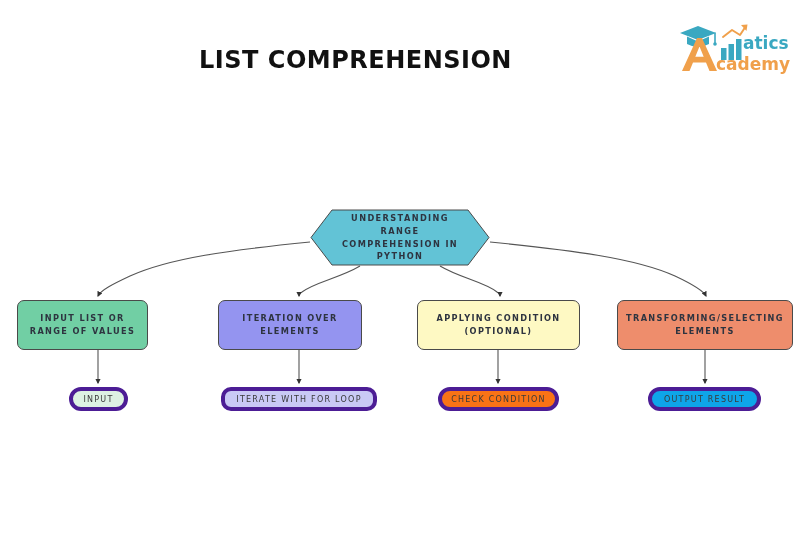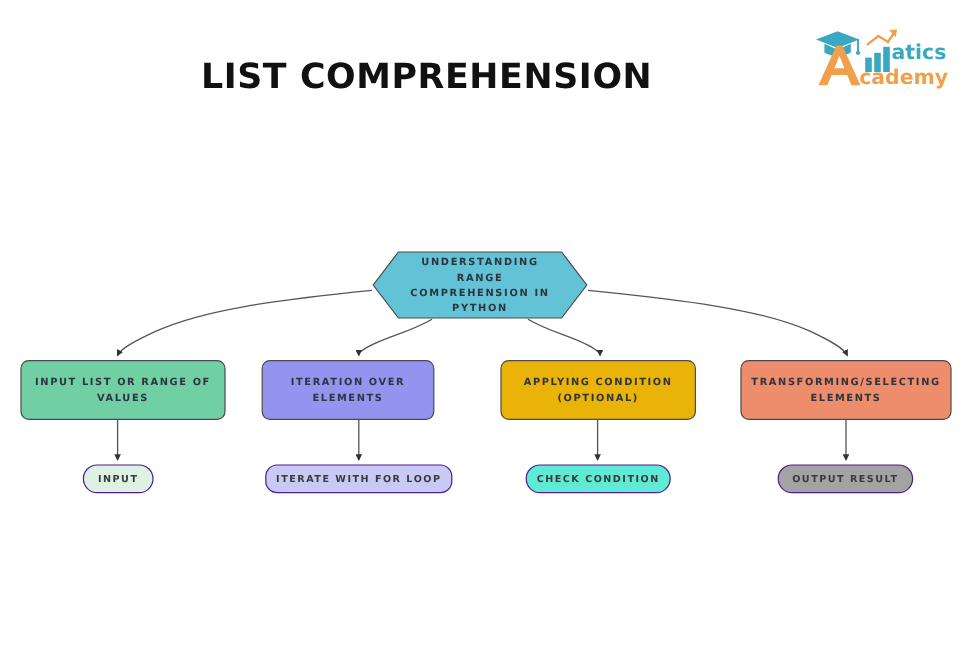--- a/index.html
+++ b/index.html
@@ -20,21 +20,21 @@
     height: 549px;
   }
 
   
   .page-title {
     position: absolute;
     left: 0;
     top: 46px;
     width: 711px;
     text-align: center;
-    font-size: 29px;
+    font-size: 24px;
     font-weight: bold;
     letter-spacing: 0.5px;
     color: #111111;
     font-family: "DejaVu Sans", "Liberation Sans", sans-serif;
   }
 
   
   .logo {
     position: absolute;
     left: 676px;
@@ -98,39 +98,39 @@
     align-items: center;
     justify-content: center;
     text-align: center;
     font-size: 8.2px;
     font-weight: bold;
     letter-spacing: 1.35px;
     line-height: 1.6;
     color: #2e3440;
     padding: 0 10px;
   }
-  .stage-box.s0 { left: 17px;  width: 171px; }
+  .stage-box.s0 { left: 17px;  width: 131px; }
   .stage-box.s1 { left: 218px; width: 144px; }
   .stage-box.s2 { left: 417px; width: 163px; }
   .stage-box.s3 { left: 617px; width: 176px; }
 
   
   .leaf-pill {
     position: absolute;
     top: 387px;
     height: 24px;
     border-radius: 12px;
-    border: 1px solid #4c1d95;
+    border: 4px solid #4c1d95;
     box-sizing: border-box;
     display: flex;
     align-items: center;
     justify-content: center;
     text-align: center;
     font-size: 8px;
-    font-weight: bold;
+    font-weight: normal;
     letter-spacing: 1.25px;
     color: #3a3a3a;
     padding: 0 14px;
     white-space: nowrap;
   }
   .leaf-pill.l0 { left: 69px;  width: 59px;  }
   .leaf-pill.l1 { left: 221px; width: 156px; border-radius: 10px; }
   .leaf-pill.l2 { left: 438px; width: 121px; }
   .leaf-pill.l3 { left: 648px; width: 113px; }
 </style>
@@ -195,21 +195,21 @@
 
   <div class="hex-node">
     <svg width="180" height="57" viewBox="0 0 180 57" xmlns="http://www.w3.org/2000/svg">
       <polygon points="22,1 158,1 179,28.5 158,56 22,56 1,28.5" fill="#62C3D6" stroke="#4A4A4A" stroke-width="1"></polygon>
     </svg>
     <div class="hex-label">UNDERSTANDING RANGE COMPREHENSION IN PYTHON</div>
   </div>
 
   <div class="stage-box s0" style="background:#71CFA4;">INPUT LIST OR RANGE OF VALUES</div>
   <div class="stage-box s1" style="background:#9494F0;">ITERATION OVER ELEMENTS</div>
-  <div class="stage-box s2" style="background:#eab308;">APPLYING CONDITION (OPTIONAL)</div>
+  <div class="stage-box s2" style="background:#fef9c3;">APPLYING CONDITION (OPTIONAL)</div>
   <div class="stage-box s3" style="background:#EE8D6C;">TRANSFORMING/SELECTING ELEMENTS</div>
 
   <div class="leaf-pill l0" style="background:#DDF2E3;">INPUT</div>
   <div class="leaf-pill l1" style="background:#C9C9F5;">ITERATE WITH FOR LOOP</div>
-  <div class="leaf-pill l2" style="background:#5eead4;">CHECK CONDITION</div>
-  <div class="leaf-pill l3" style="background:#a3a3a3;">OUTPUT RESULT</div>
+  <div class="leaf-pill l2" style="background:#f97316;">CHECK CONDITION</div>
+  <div class="leaf-pill l3" style="background:#0ea5e9;">OUTPUT RESULT</div>
 
 </div>
 
 </body></html>

